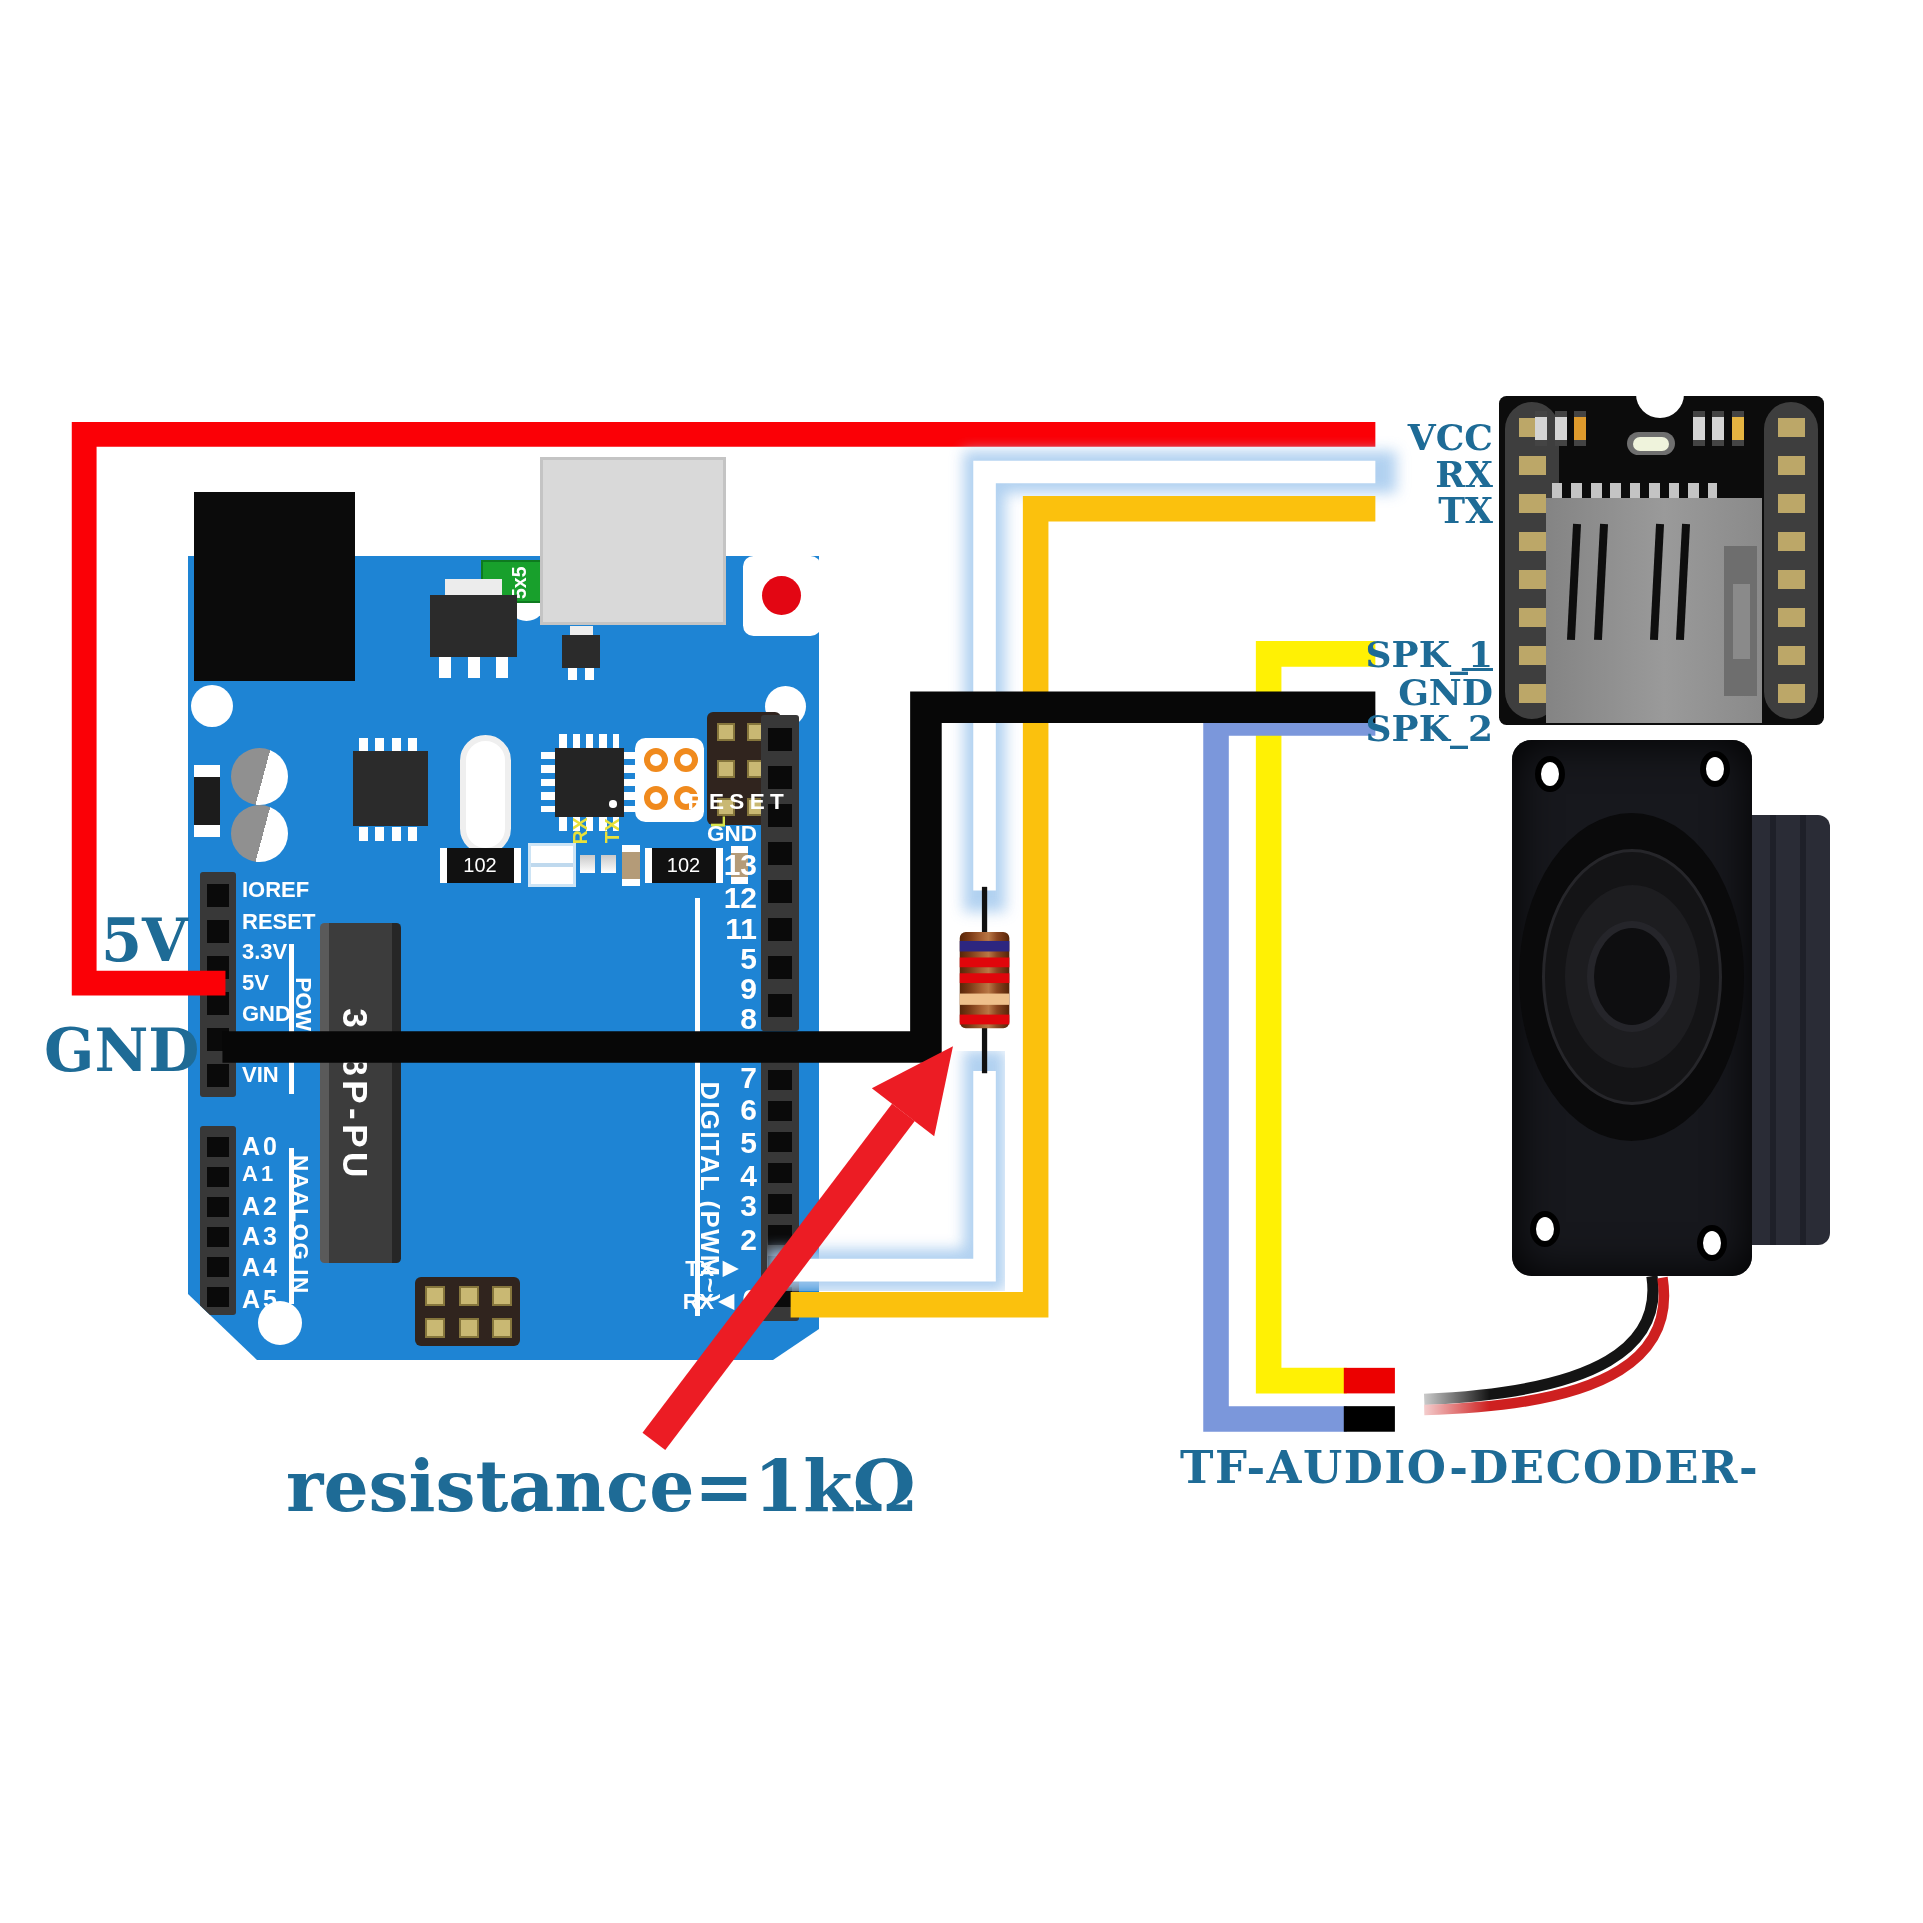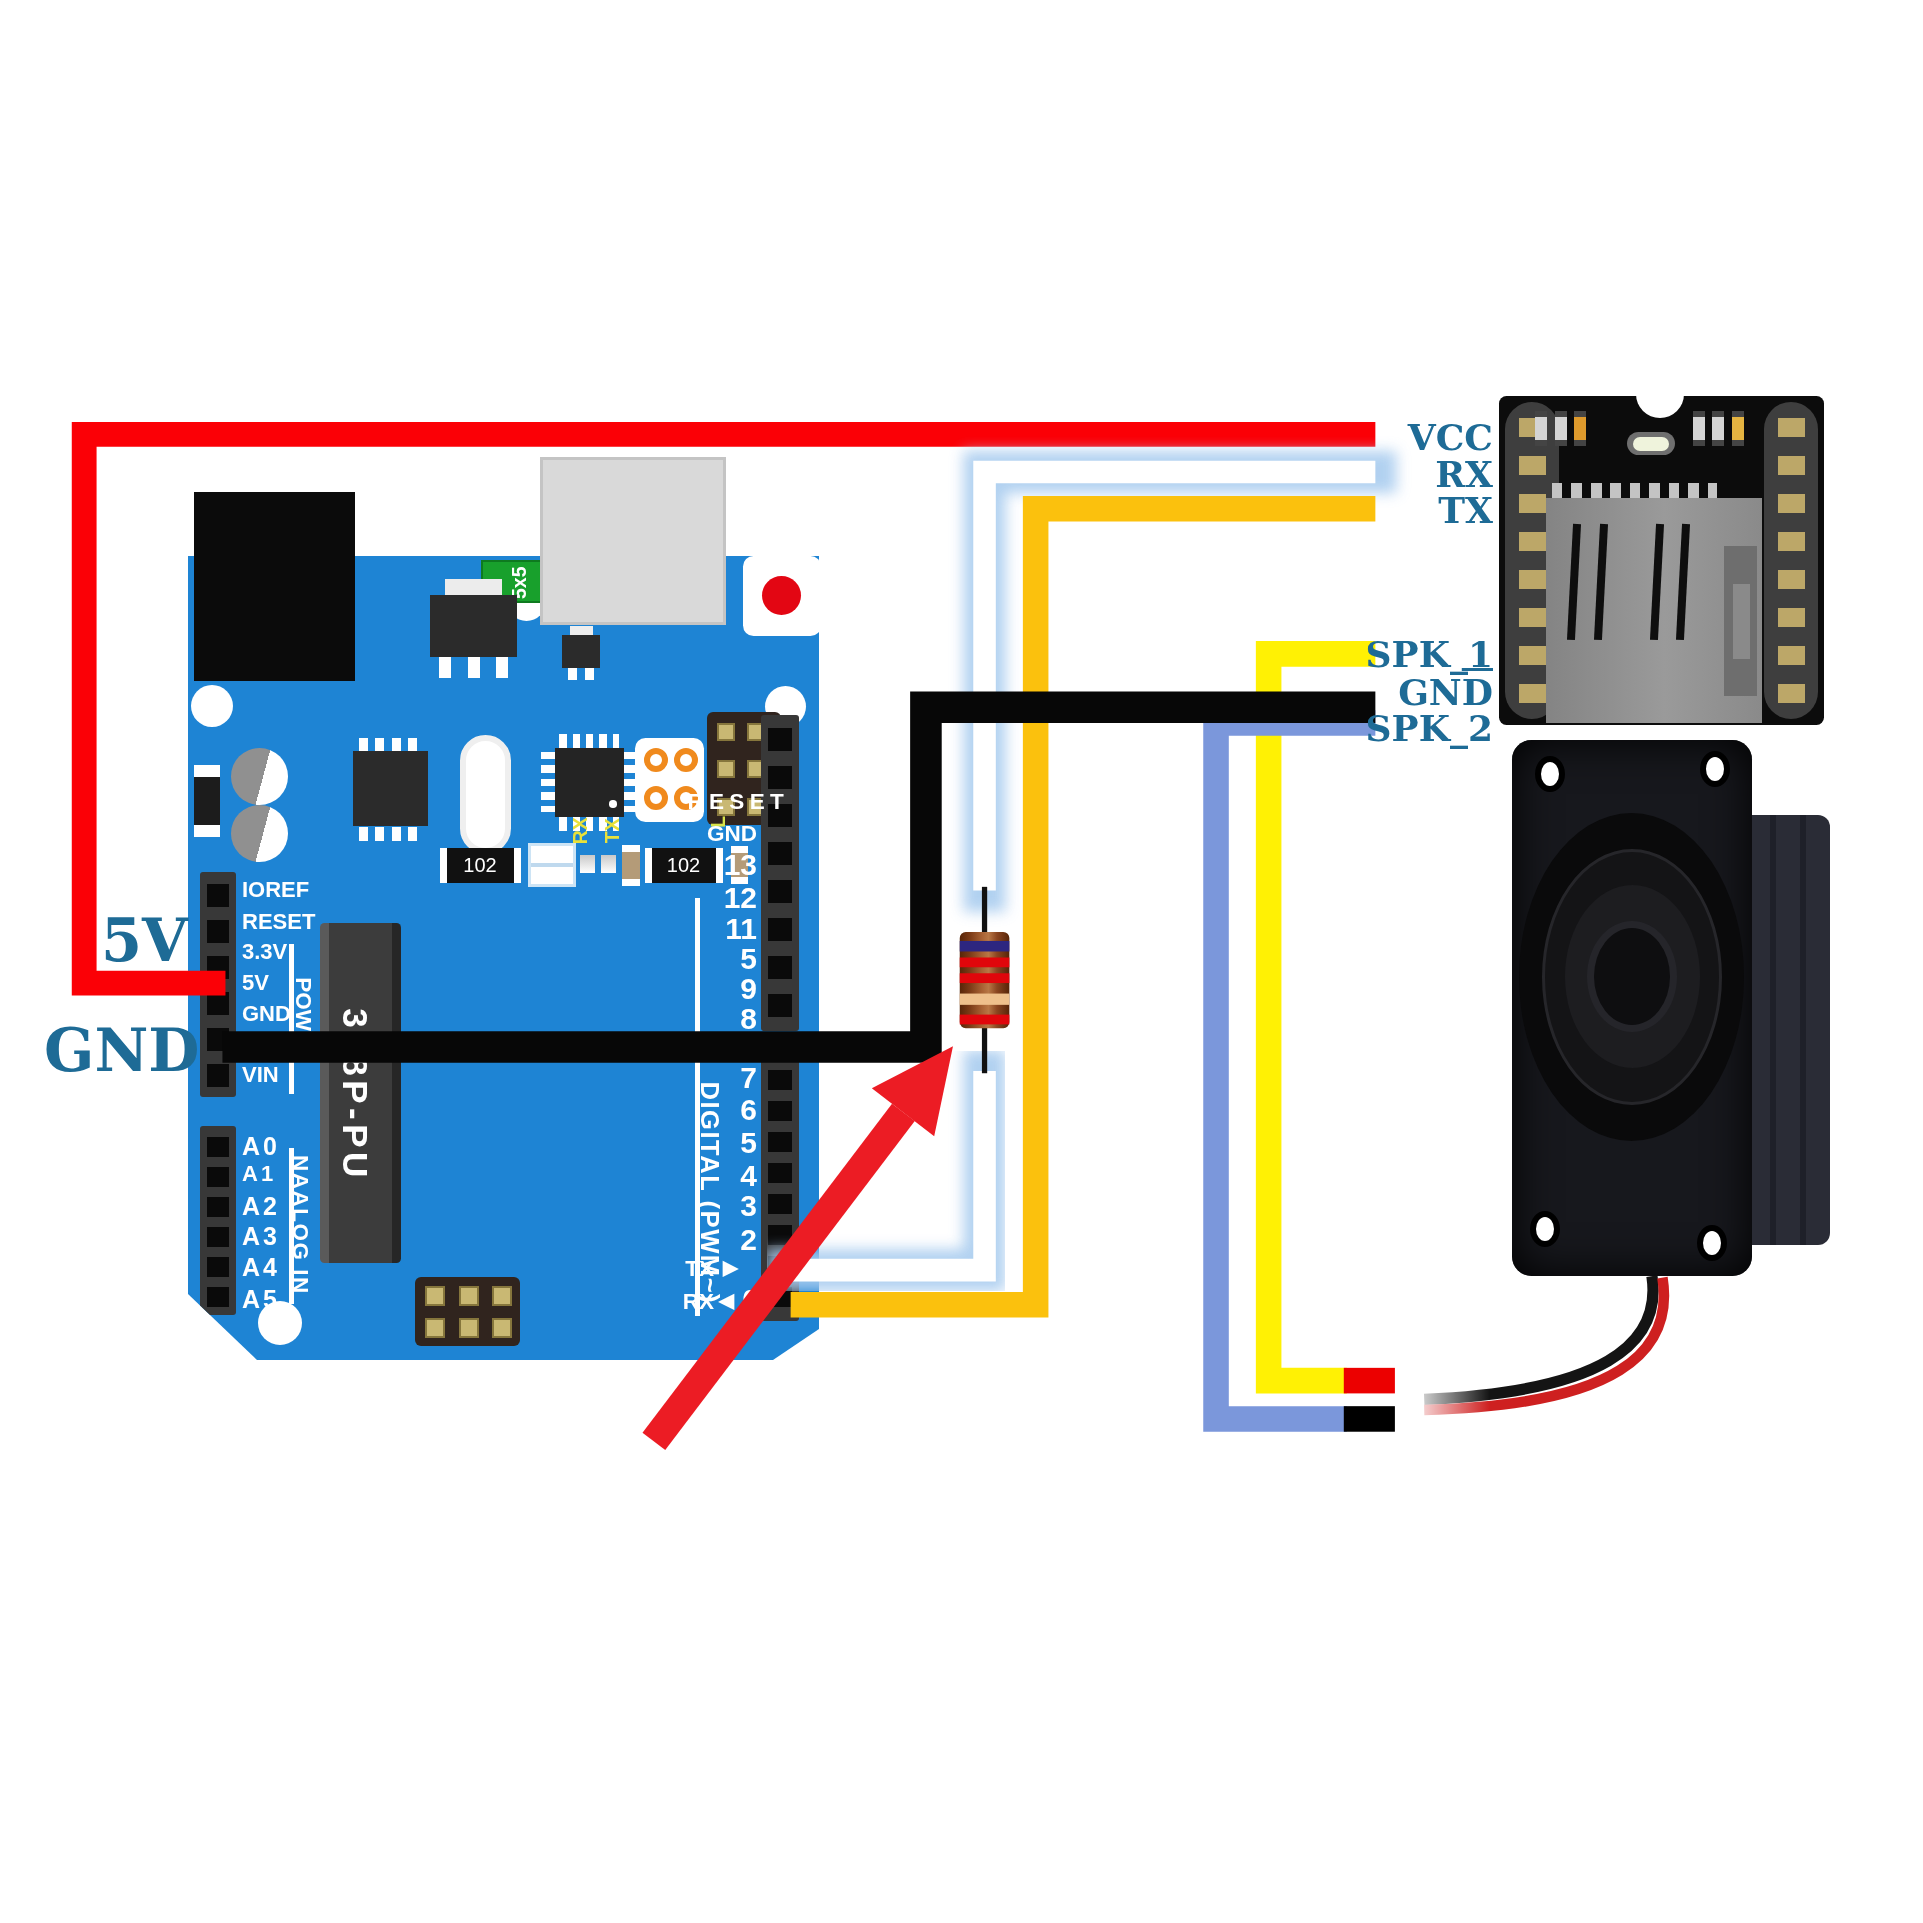--- a/index.html
+++ b/index.html
@@ -263,23 +263,25 @@
     </g>
 
     <g>
       <line x1="870" y1="1918" x2="1202" y2="1480" stroke="#EC1C24" stroke-width="38"></line>
       <polygon points="1268,1392 1243,1512 1160,1448" fill="#EC1C24"></polygon>
     </g>
   </svg>
 
   <div class="a tl tc" style="left:101px;top:906px;width:83px;font-size:59px">5V</div>
   <div class="a tl" style="left:44px;top:1016px;font-size:59px">GND</div>
+  <div class="a tl tc" style="left:286px;top:1444px;width:511px;font-size:71px">resistance=1kΩ</div>
 
   <div class="a tl tr" style="left:1253px;top:416px;width:240px;font-size:36px">VCC</div>
   <div class="a tl tr" style="left:1253px;top:453px;width:240px;font-size:36px">RX</div>
   <div class="a tl tr" style="left:1253px;top:489px;width:240px;font-size:36px">TX</div>
   <div class="a tl tr" style="left:1253px;top:633px;width:240px;font-size:36px">SPK_1</div>
   <div class="a tl tr" style="left:1253px;top:671px;width:240px;font-size:36px"><span>GN</span><span class="ovl">D</span></div>
   <div class="a tl tr" style="left:1253px;top:707px;width:240px;font-size:36px">SPK_2</div>
 
+  <div class="a tl tc" style="left:1180px;top:1441px;width:481px;font-size:45px;letter-spacing:1.5px">TF-AUDIO-DECODER-</div>
 
 </div>
 
 
 </body></html>

